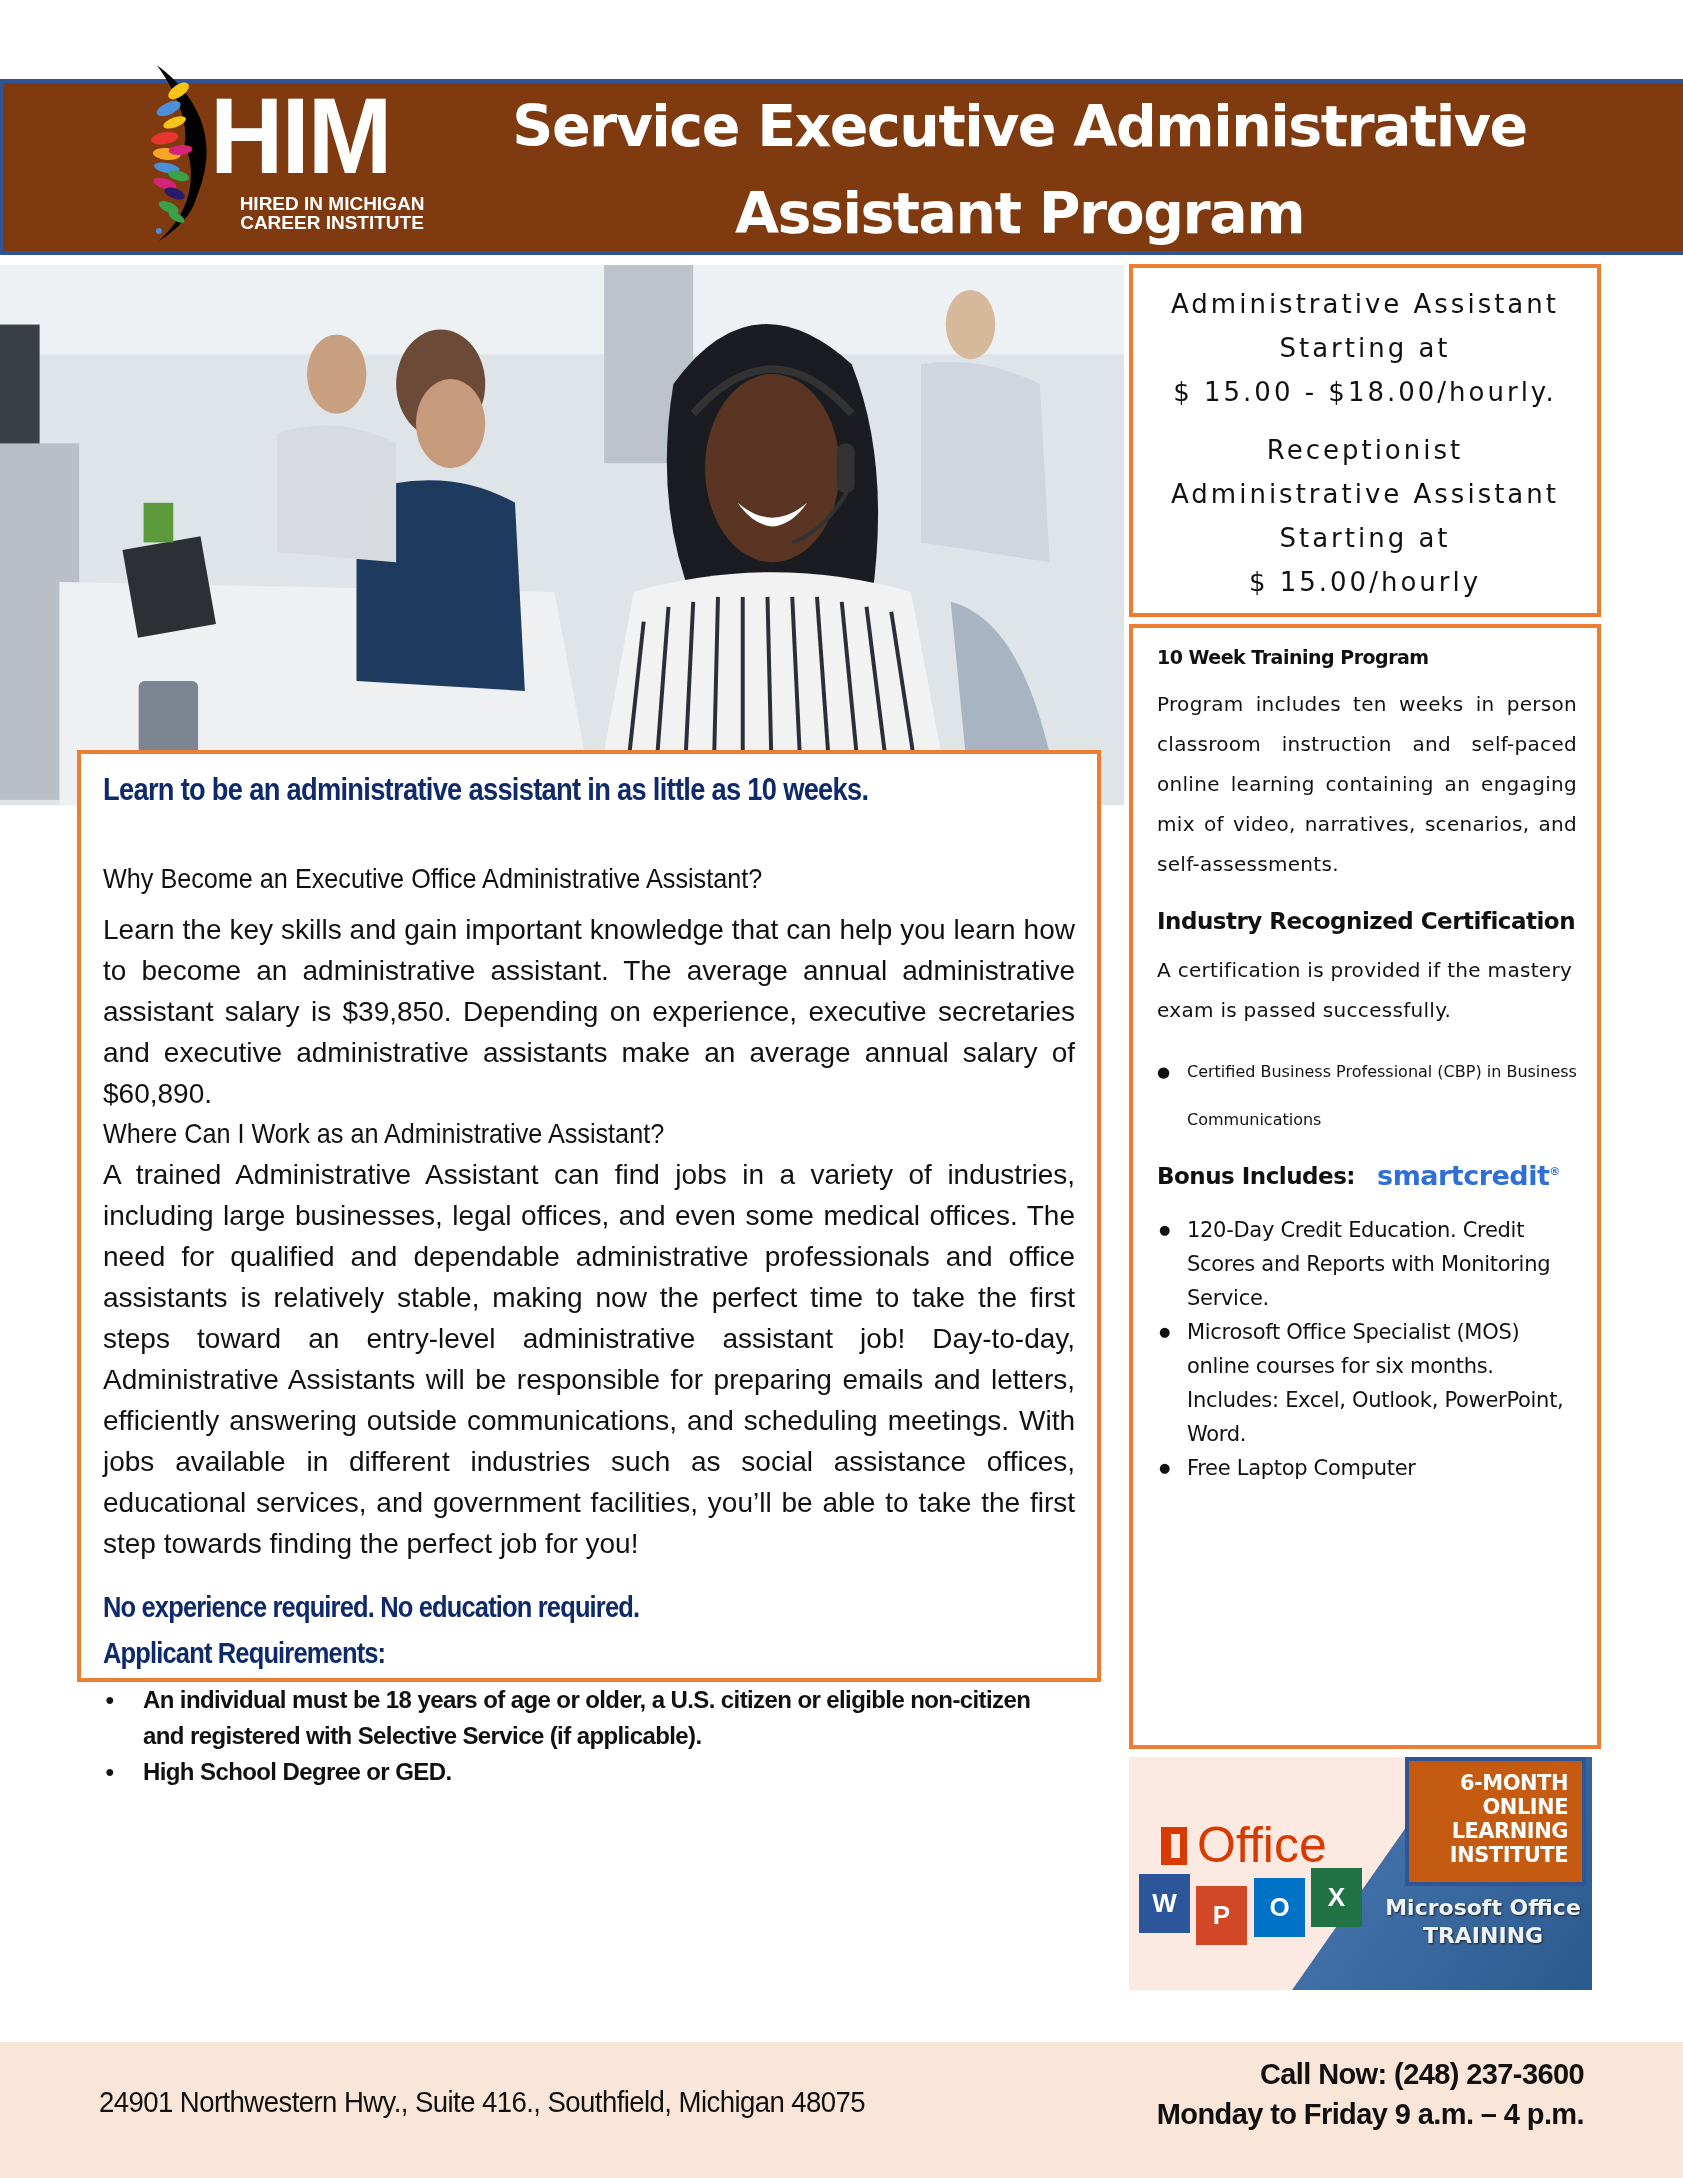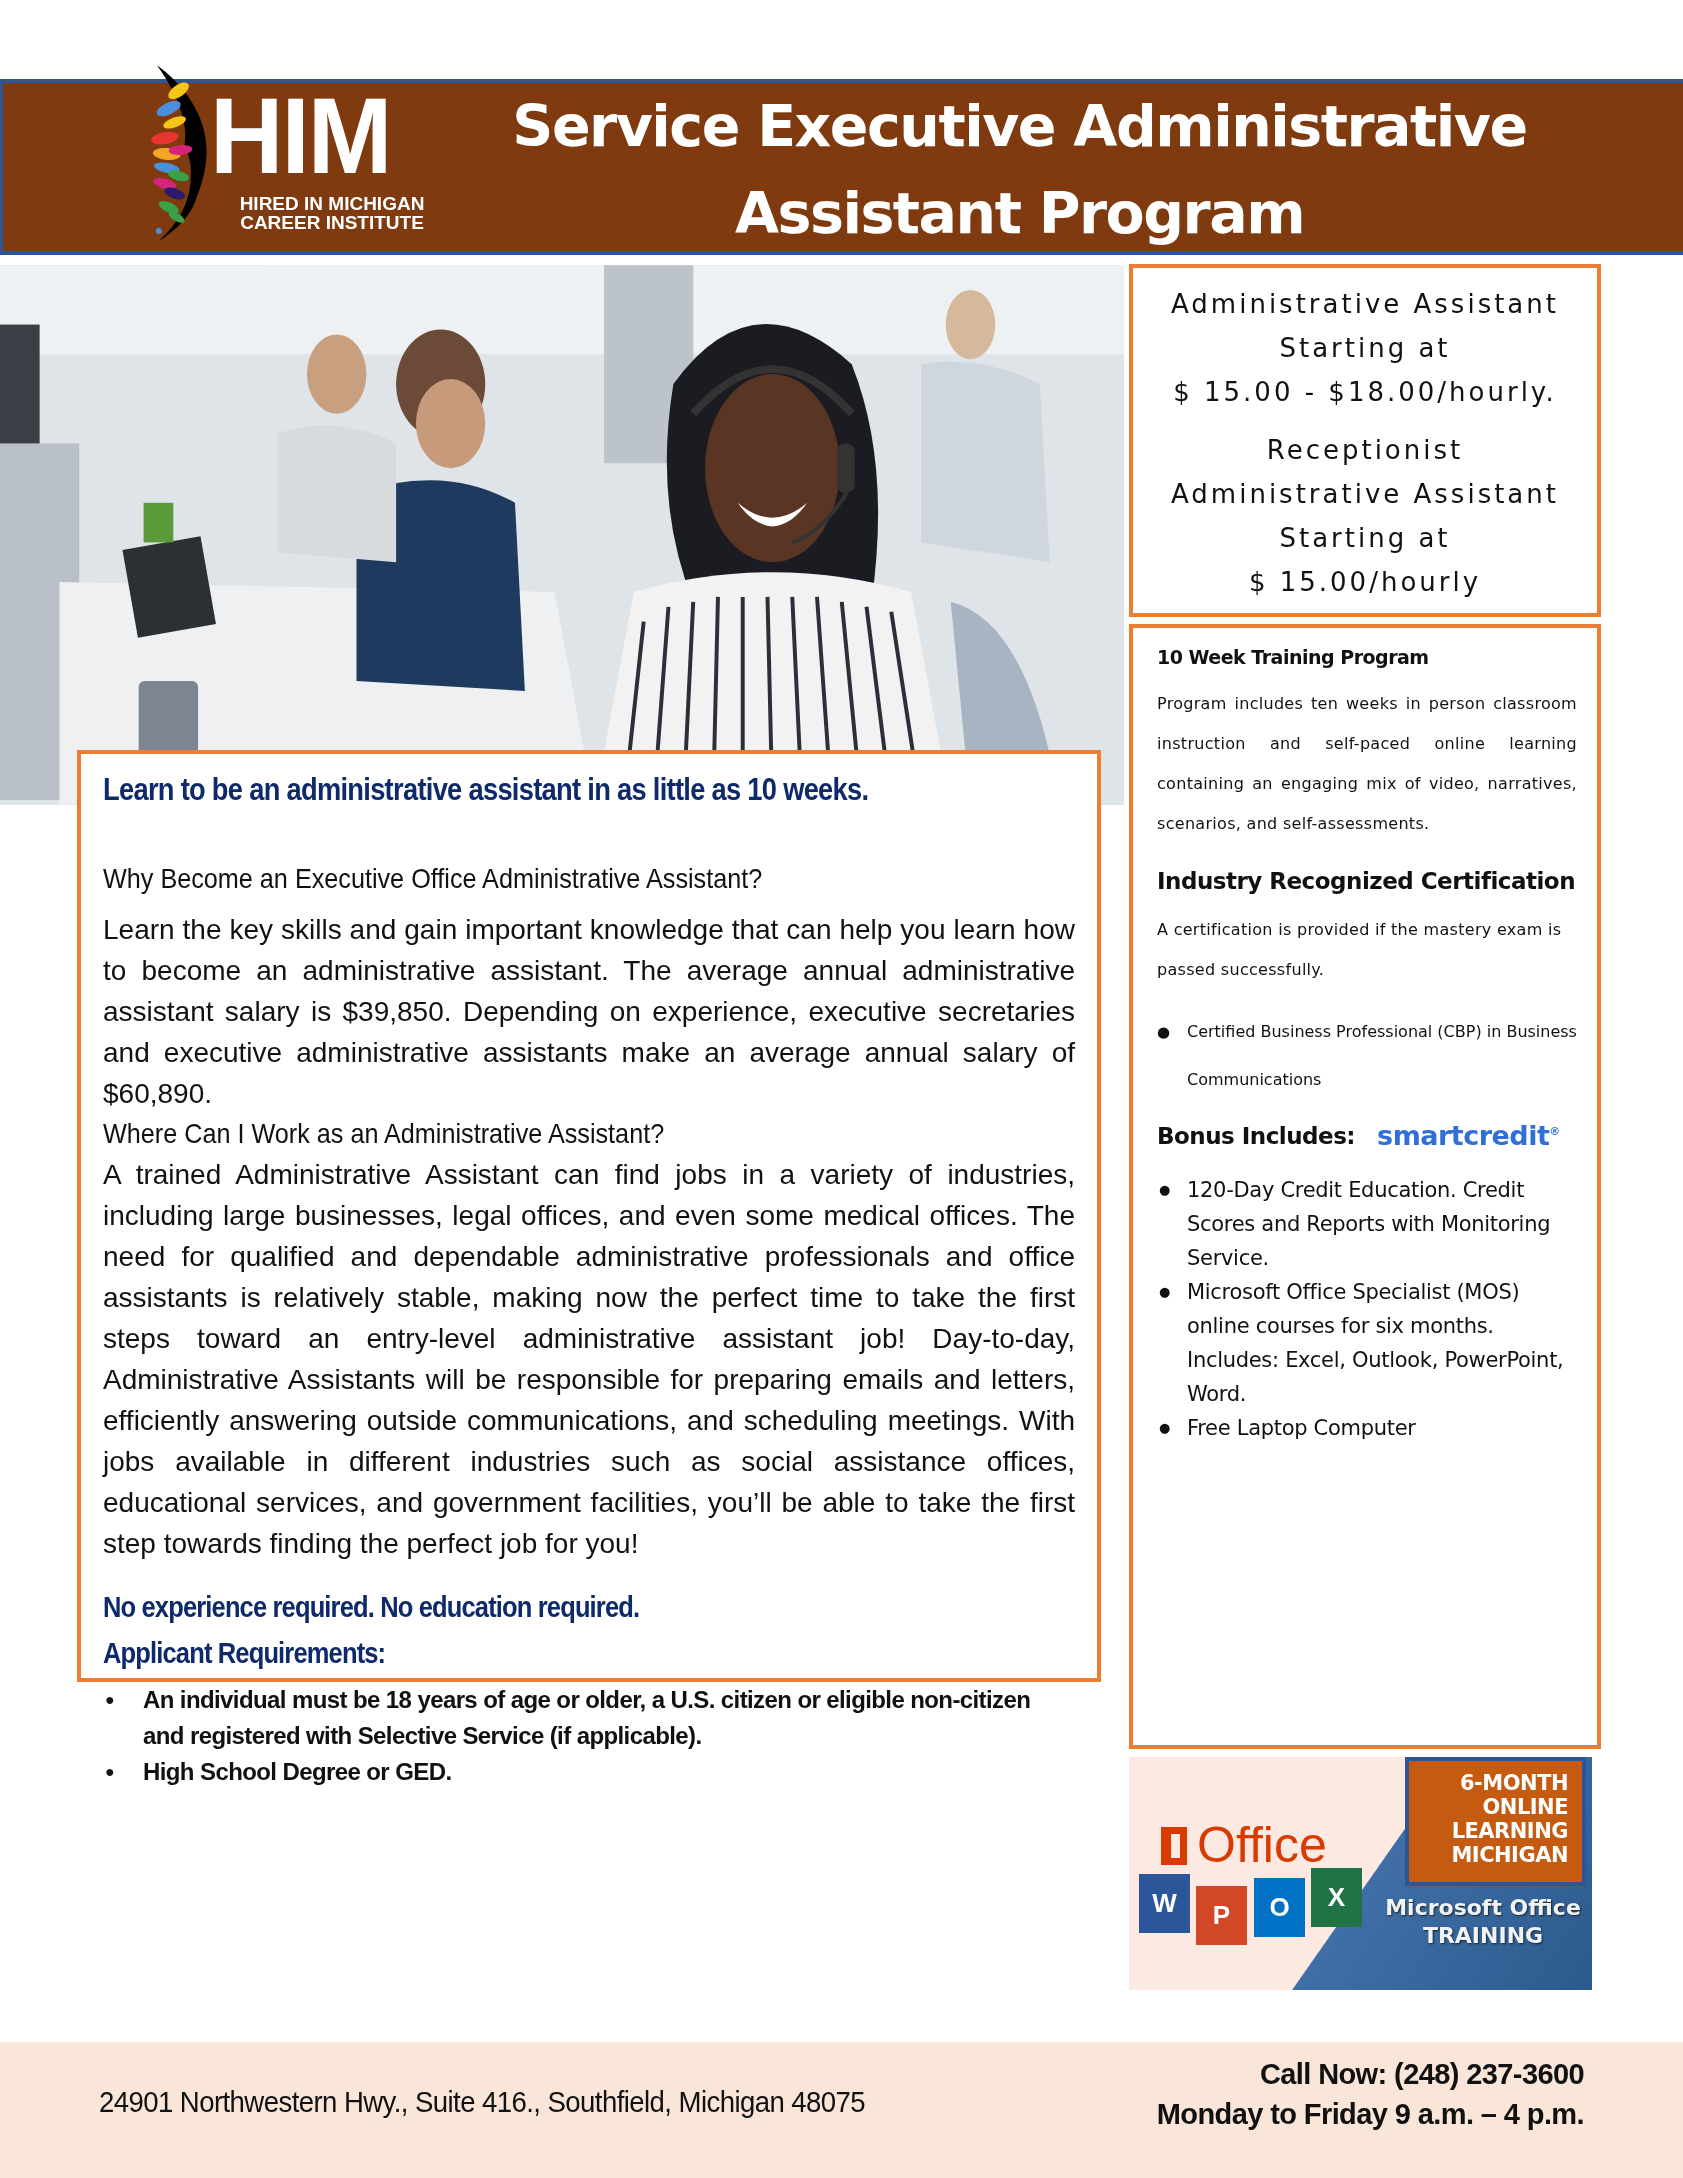--- a/index.html
+++ b/index.html
@@ -46,21 +46,21 @@
   }
   .salary-box .gap { height: 14px; }
 
   
   .training-box {
     position: absolute; left: 1129px; top: 624px; width: 472px; height: 1125px;
     border: 4px solid #ed7d31; background: #fff; padding: 14px 20px 0 24px;
     font-family: "DejaVu Sans", sans-serif; color: #111;
   }
   .tb-head { font-size: 19px; font-weight: bold; line-height: 30px; margin-bottom: 12px; letter-spacing: -0.5px; }
-  .tb-para { font-size: 16px; line-height: 40px; text-align: justify; letter-spacing: 0.3px; }
+  .tb-para { font-size: 20px; line-height: 40px; text-align: justify; letter-spacing: 0.3px; }
   .tb-para.left { text-align: left; }
   .tb-head2 { font-size: 23px; font-weight: bold; line-height: 30px; margin: 22px 0 14px; letter-spacing: -0.5px; }
   .tb-list { list-style: none; margin-top: 18px; }
   .tb-list li { position: relative; padding-left: 30px; font-size: 16px; line-height: 48px; }
   .tb-list li::before { content: "\25CF"; position: absolute; left: 0; top: 0; font-size: 15px; }
   .bonus-row { display: flex; align-items: center; margin-top: 16px; }
   .bonus-label { font-size: 23px; font-weight: bold; letter-spacing: -0.5px; }
   .smartcredit { margin-left: 22px; color: #2f6fd6; font-family: "DejaVu Sans", sans-serif; font-weight: bold; font-size: 27px; letter-spacing: -0.5px; }
   .smartcredit sup { font-size: 11px; }
   .bonus-list { list-style: none; margin-top: 22px; }
@@ -219,21 +219,21 @@
 <div class="office-img">
   <div class="office-word"><span class="office-square"></span><span>Office</span></div>
   <div class="app-tile" style="left:10px;top:117px;background:#2b579a;">W</div>
   <div class="app-tile" style="left:67px;top:129px;background:#d24726;">P</div>
   <div class="app-tile" style="left:125px;top:121px;background:#0072c6;">O</div>
   <div class="app-tile" style="left:182px;top:111px;background:#217346;">X</div>
   <div class="badge-6month">
     <div>6-MONTH</div>
     <div>ONLINE</div>
     <div>LEARNING</div>
-    <div>MICHIGAN</div>
+    <div>INSTITUTE</div>
   </div>
   <div class="ms-training">
     <div>Microsoft Office</div>
     <div>TRAINING</div>
   </div>
 </div>
 
 <div class="main-box">
   <div class="main-head">Learn to be an administrative assistant in as little as 10 weeks.</div>
   <div class="sub-head">Why Become an Executive Office Administrative Assistant?</div>

